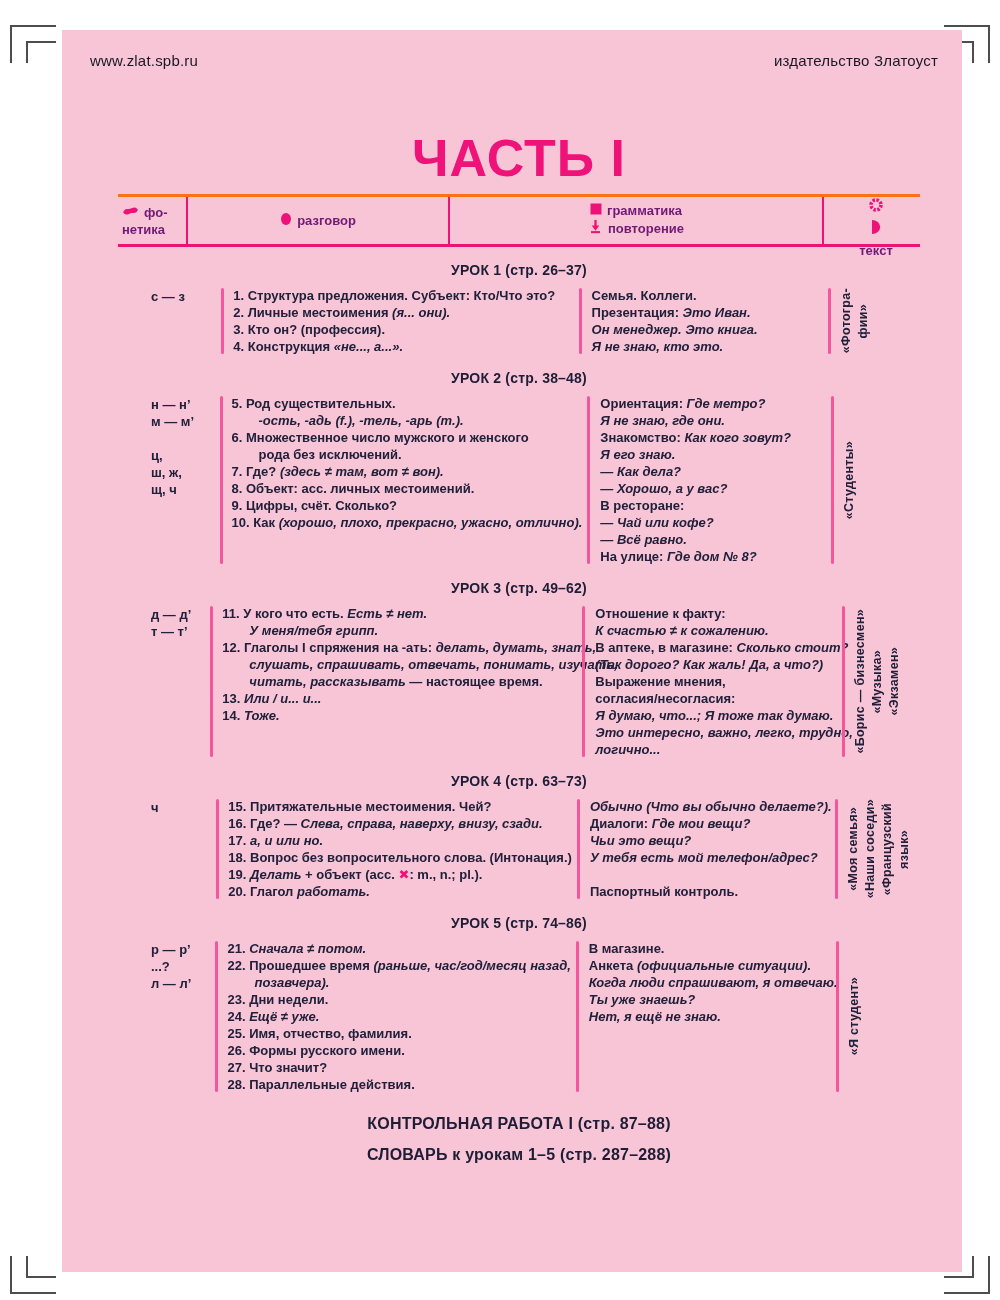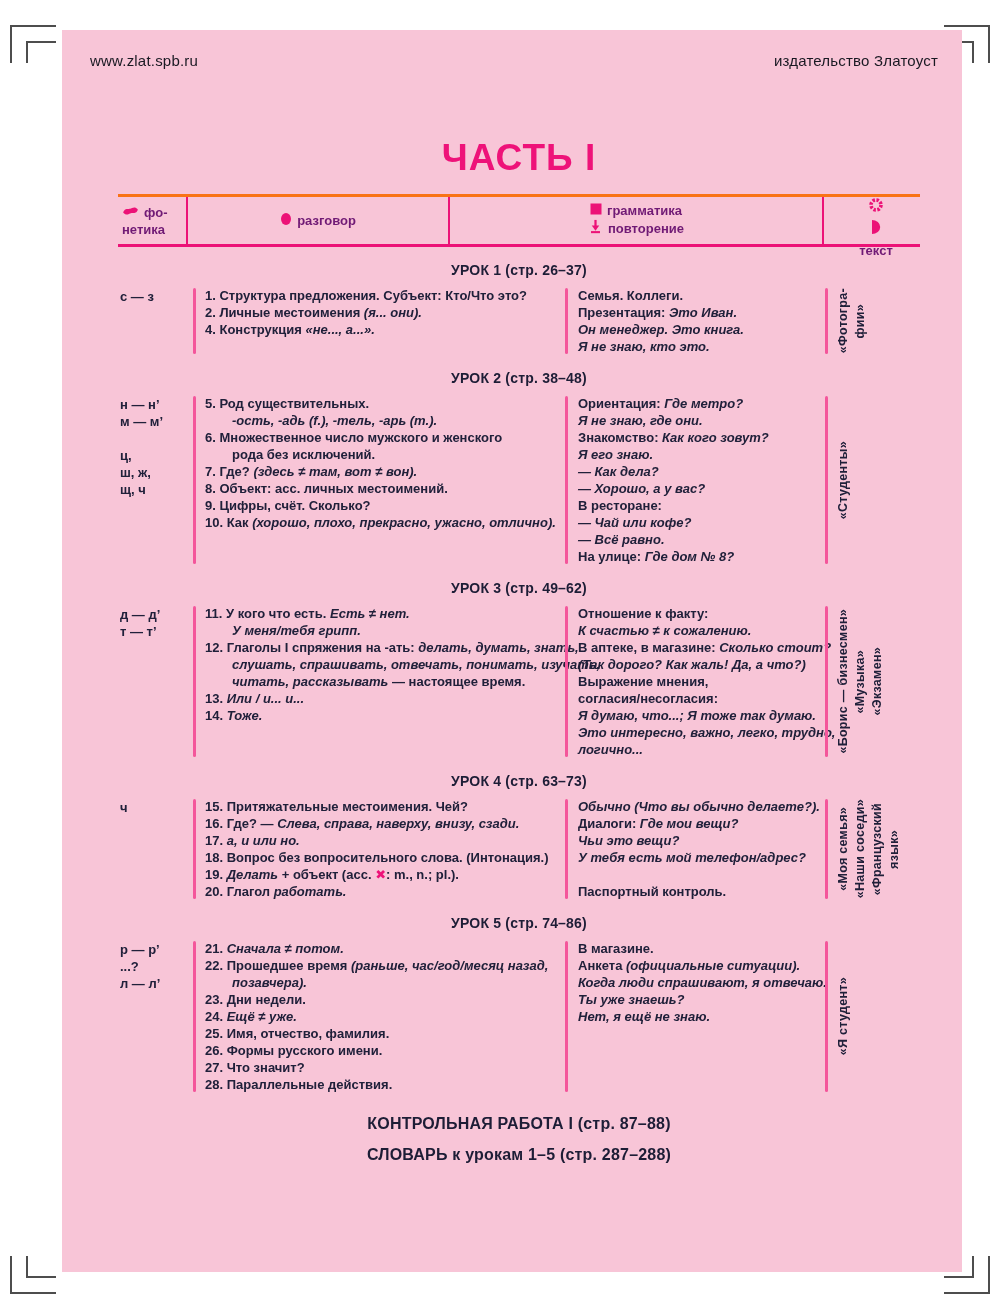--- a/index.html
+++ b/index.html
@@ -16,36 +16,36 @@
   .mark.tr2{right:26px;top:41px;width:28px;height:20px;border-right-width:2px;border-top-width:2px;}
   .mark.bl1{left:10px;bottom:6px;width:44px;height:36px;border-left-width:2px;border-bottom-width:2px;}
   .mark.bl2{left:26px;bottom:22px;width:28px;height:20px;border-left-width:2px;border-bottom-width:2px;}
   .mark.br1{right:10px;bottom:6px;width:44px;height:36px;border-right-width:2px;border-bottom-width:2px;}
   .mark.br2{right:26px;bottom:22px;width:28px;height:20px;border-right-width:2px;border-bottom-width:2px;}
   
   .panel{position:absolute;left:62px;top:30px;width:876px;height:1242px;background:#f8c5d7;padding-left:24px;}
   .runhead{position:absolute;top:22px;left:28px;right:24px;display:flex;justify-content:space-between;
     font-size:15px;color:#191922;letter-spacing:.2px;}
   .content{position:absolute;left:56px;top:0;width:802px;}
-  .page-title{margin-top:106px;height:46px;text-align:center;font-size:37px;font-weight:bold;
+  .page-title{margin-top:106px;height:46px;text-align:center;font-size:52px;font-weight:bold;
     color:#ee1279;letter-spacing:1px;line-height:44px;}
   
   .thead{margin-top:12px;display:flex;height:47px;border-top:3px solid #f97316;border-bottom:3px solid #ec1277;
     font-size:13px;font-weight:bold;color:#701a75;}
   .hcell{display:flex;flex-direction:column;justify-content:center;}
   .hcell + .hcell{border-left:2px solid #ec1277;}
   .hc1{width:68px;padding-left:4px;box-sizing:border-box;}
   .hc2{width:374px;align-items:center;box-sizing:border-box;}
   .hc3{width:262px;align-items:center;box-sizing:border-box;}
   .hc4{width:98px;flex-direction:column;align-items:center;justify-content:flex-start;padding-left:8px;box-sizing:border-box;gap:5px;}
   .hline{display:flex;align-items:center;gap:5px;line-height:16px;}
   .icnstack{display:flex;flex-direction:column;gap:3px;align-items:center;}
   
   .lesson-heading{font-size:14px;font-weight:bold;text-align:center;margin:15px 0 9px 0;color:#1d1d36;letter-spacing:.2px;}
-  .lesson-row{display:flex;align-items:stretch;margin-bottom:4px;}
+  .lesson-row{display:flex;align-items:stretch;margin-bottom:4px;margin-left:31px;}
   .col{box-sizing:border-box;position:relative;}
   .phon{width:68px;padding:1px 0 0 2px;font-weight:bold;font-size:13px;line-height:17px;white-space:nowrap;}
   .gram{width:374px;padding-left:19px;}
   .conv{width:262px;padding-left:18px;}
   .txtc{width:98px;padding-left:14px;display:flex;align-items:center;}
   .rule{position:absolute;top:1px;bottom:1px;width:3px;background:#f4569b;border-radius:2px;}
   .gram .rule{left:7px;} .conv .rule{left:5px;} .txtc .rule{left:3px;}
   .line{font-size:13px;font-weight:bold;line-height:17px;white-space:nowrap;color:#20203a;}
   .line.empty{height:17px;}
   .gram .line{padding-left:27px;text-indent:-27px;}
@@ -149,20 +149,21 @@
     <h2 class="lesson-heading">УРОК 1 (стр. 26–37)</h2>
     <div class="lesson-row">
       <div class="col phon">
               <div class="pline">с — з</div>
             </div>
       <div class="col gram">
         <div class="rule"></div>
         <div class="lines">
                 <div class="line"><span>1. Структура предложения. Субъект: Кто/Что это?</span></div>
                 <div class="line"><span>2. Личные местоимения </span><span class="it">(я... они).</span></div>
+                <div class="line"><span>3. Кто он? (профессия).</span></div>
                 <div class="line"><span>4. Конструкция </span><span class="it">«не..., а...».</span></div>
               </div>
       </div>
       <div class="col conv">
         <div class="rule"></div>
         <div class="lines">
                 <div class="line"><span>Семья. Коллеги.</span></div>
                 <div class="line"><span>Презентация: </span><span class="it">Это Иван.</span></div>
                 <div class="line"><span class="it">Он менеджер. Это книга.</span></div>
                 <div class="line"><span class="it">Я не знаю, кто это.</span></div>

